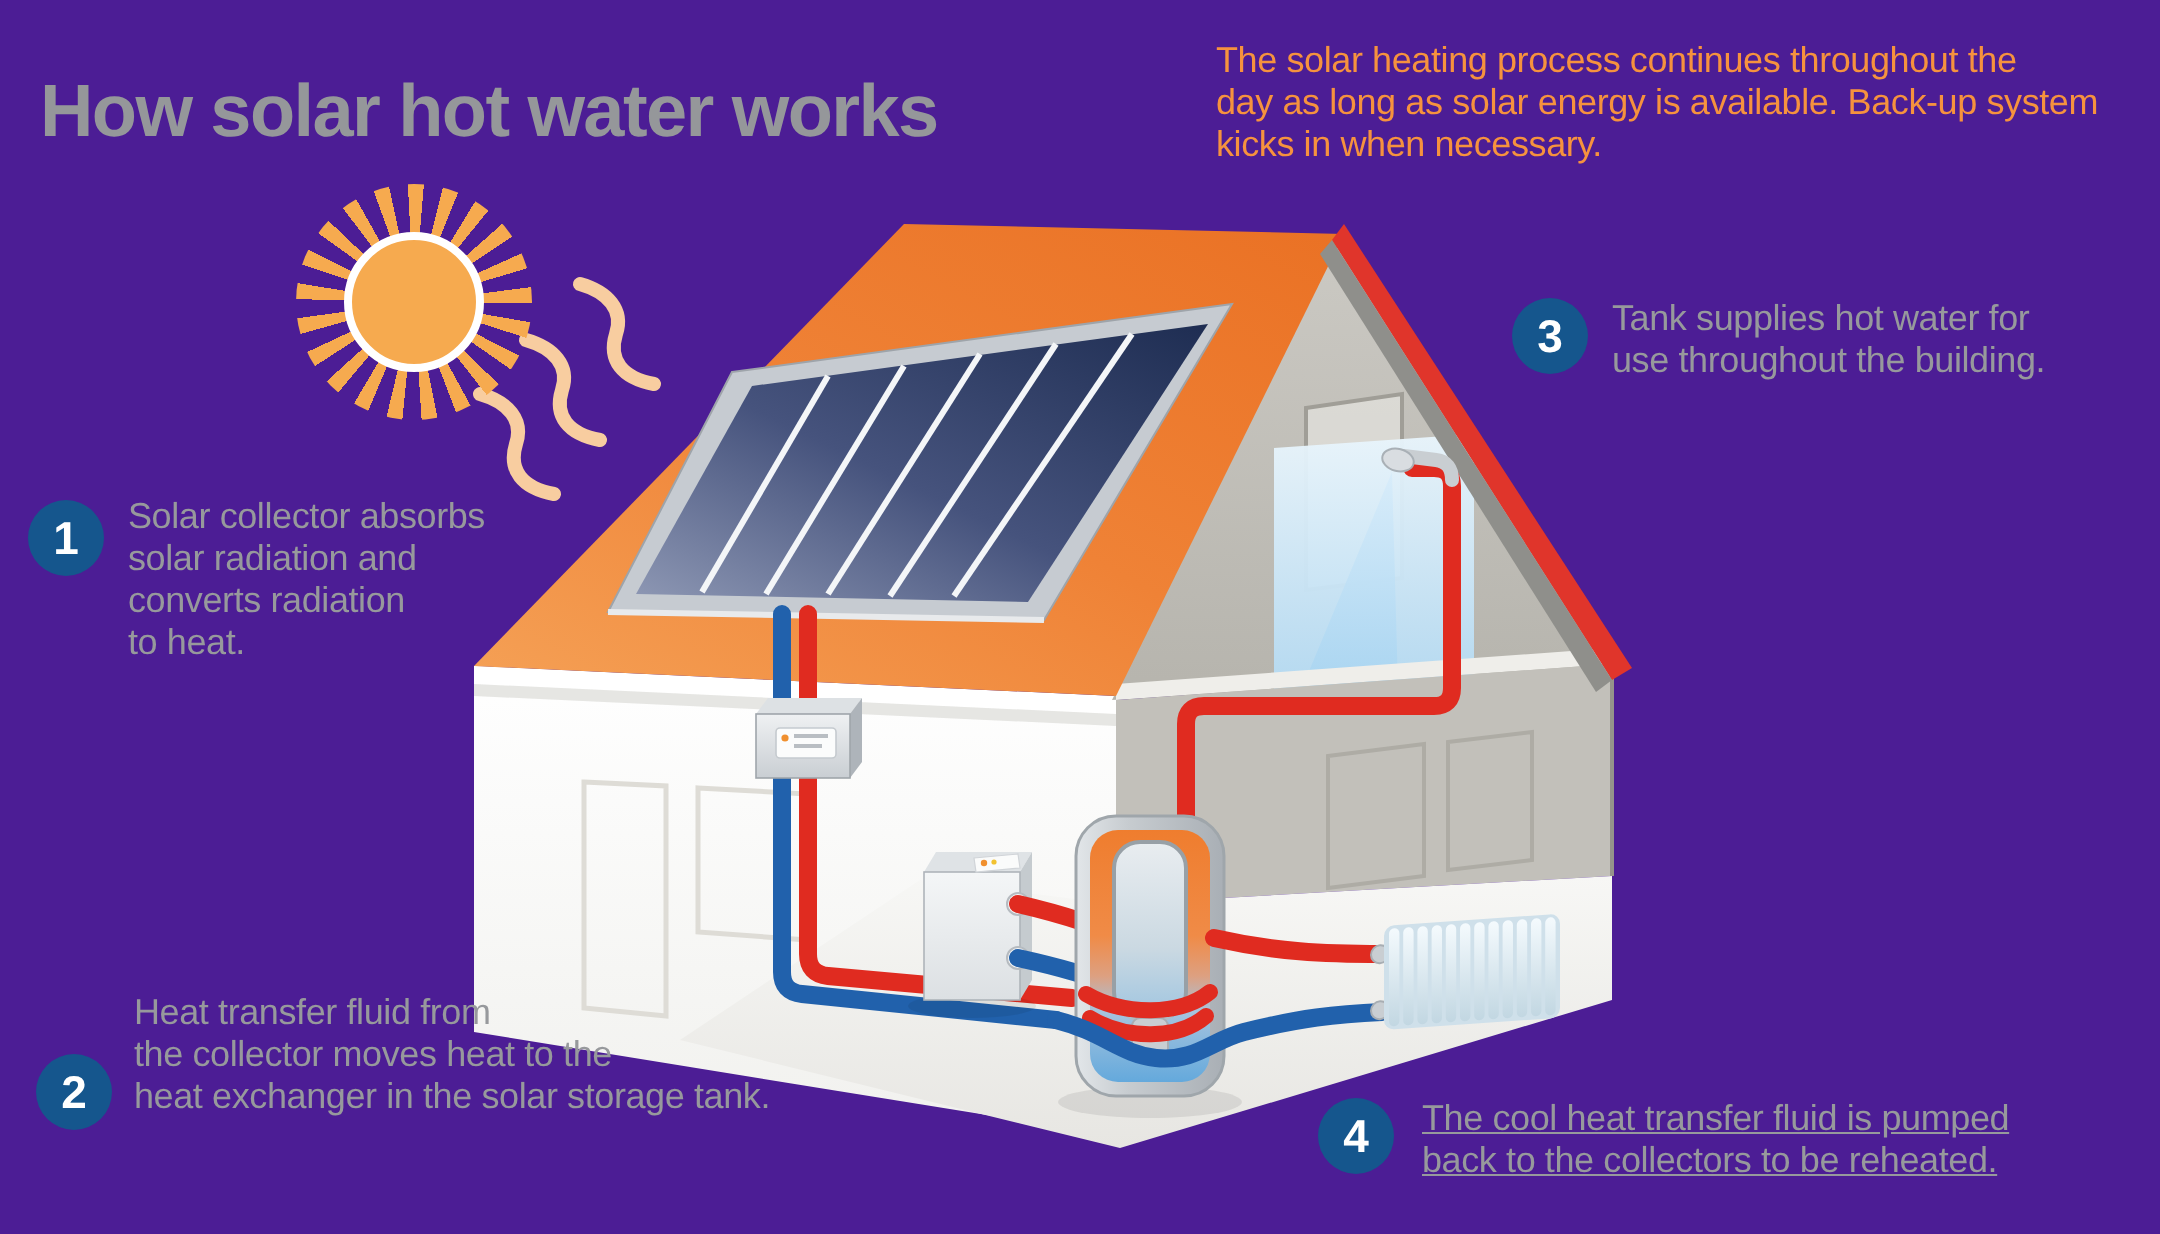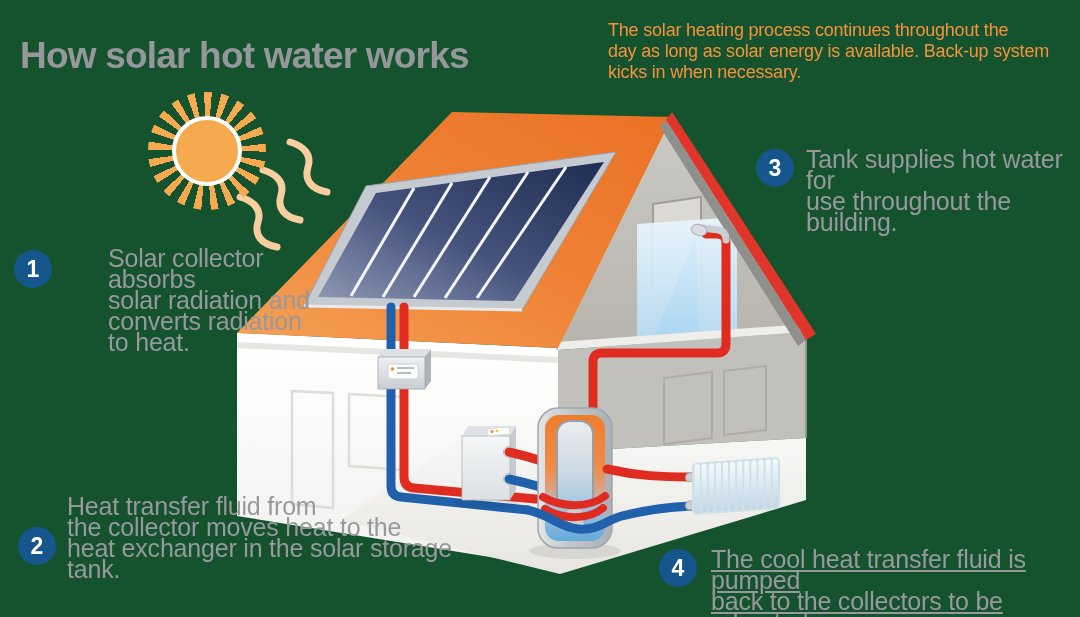--- a/index.html
+++ b/index.html
@@ -1,27 +1,27 @@
 <!DOCTYPE html>
 <html><head>
 <meta charset="utf-8">
 <style>
   html,body{margin:0;padding:0;background:#ffffff;}
-  .canvas{position:relative;width:1080px;height:617px;background:#14532d;overflow:hidden;
+  .canvas{position:relative;width:1080px;height:617px;background:#4c1d95;overflow:hidden;
           font-family:"Liberation Sans", sans-serif;}
   .canvas svg{position:absolute;left:0;top:0;}
   .page-title{position:absolute;left:20px;top:10px;font-size:37px;font-weight:700;
               letter-spacing:-0.8px;color:#95979A;}
   .note{position:absolute;left:608px;top:20px;width:480px;font-size:18px;line-height:21px;
         letter-spacing:-0.2px;color:#F6923E;white-space:pre-line;}
   .step{position:absolute;}
   .step-badge{position:absolute;width:38px;height:38px;border-radius:50%;background:#15568D;
               color:#ffffff;font-size:23px;font-weight:700;display:flex;align-items:center;
               justify-content:center;}
-  .step-text{position:absolute;font-size:25px;line-height:21px;letter-spacing:-0.2px;
+  .step-text{position:absolute;font-size:18px;line-height:21px;letter-spacing:-0.2px;
              color:#97999C;white-space:pre-line;}
   .sun{position:absolute;left:148px;top:92px;width:118px;height:118px;border-radius:50%;
        background:repeating-conic-gradient(from -3deg,#F6AA4F 0deg 7.8deg,rgba(246,170,79,0) 7.8deg 17.15deg);}
   .sun-disc{position:absolute;left:24px;top:24px;width:62px;height:62px;background:#F6AA4F;
             border:4px solid #ffffff;border-radius:50%;}
 </style>
 </head>
 <body>
 
 <div class="canvas">
@@ -219,21 +219,21 @@
     <div class="sun-disc"></div>
   </div>
 
   <h1 class="page-title">How solar hot water works</h1>
   <div class="note">The solar heating process continues throughout the
 day as long as solar energy is available. Back-up system
 kicks in when necessary.</div>
 
   <div class="step">
     <div class="step-badge" style="left:14px;top:250px;">1</div>
-    <div class="step-text" style="left:64px;top:248px;width:240px;margin-left:44px;">Solar collector absorbs
+    <div class="step-text" style="left:64px;top:248px;width:240px;">Solar collector absorbs
 solar radiation and
 converts radiation
 to heat.</div>
   </div>
 
   <div class="step">
     <div class="step-badge" style="left:18px;top:527px;">2</div>
     <div class="step-text" style="left:67px;top:496px;width:400px;">Heat transfer fluid from
 the collector moves heat to the
 heat exchanger in the solar storage tank.</div>

